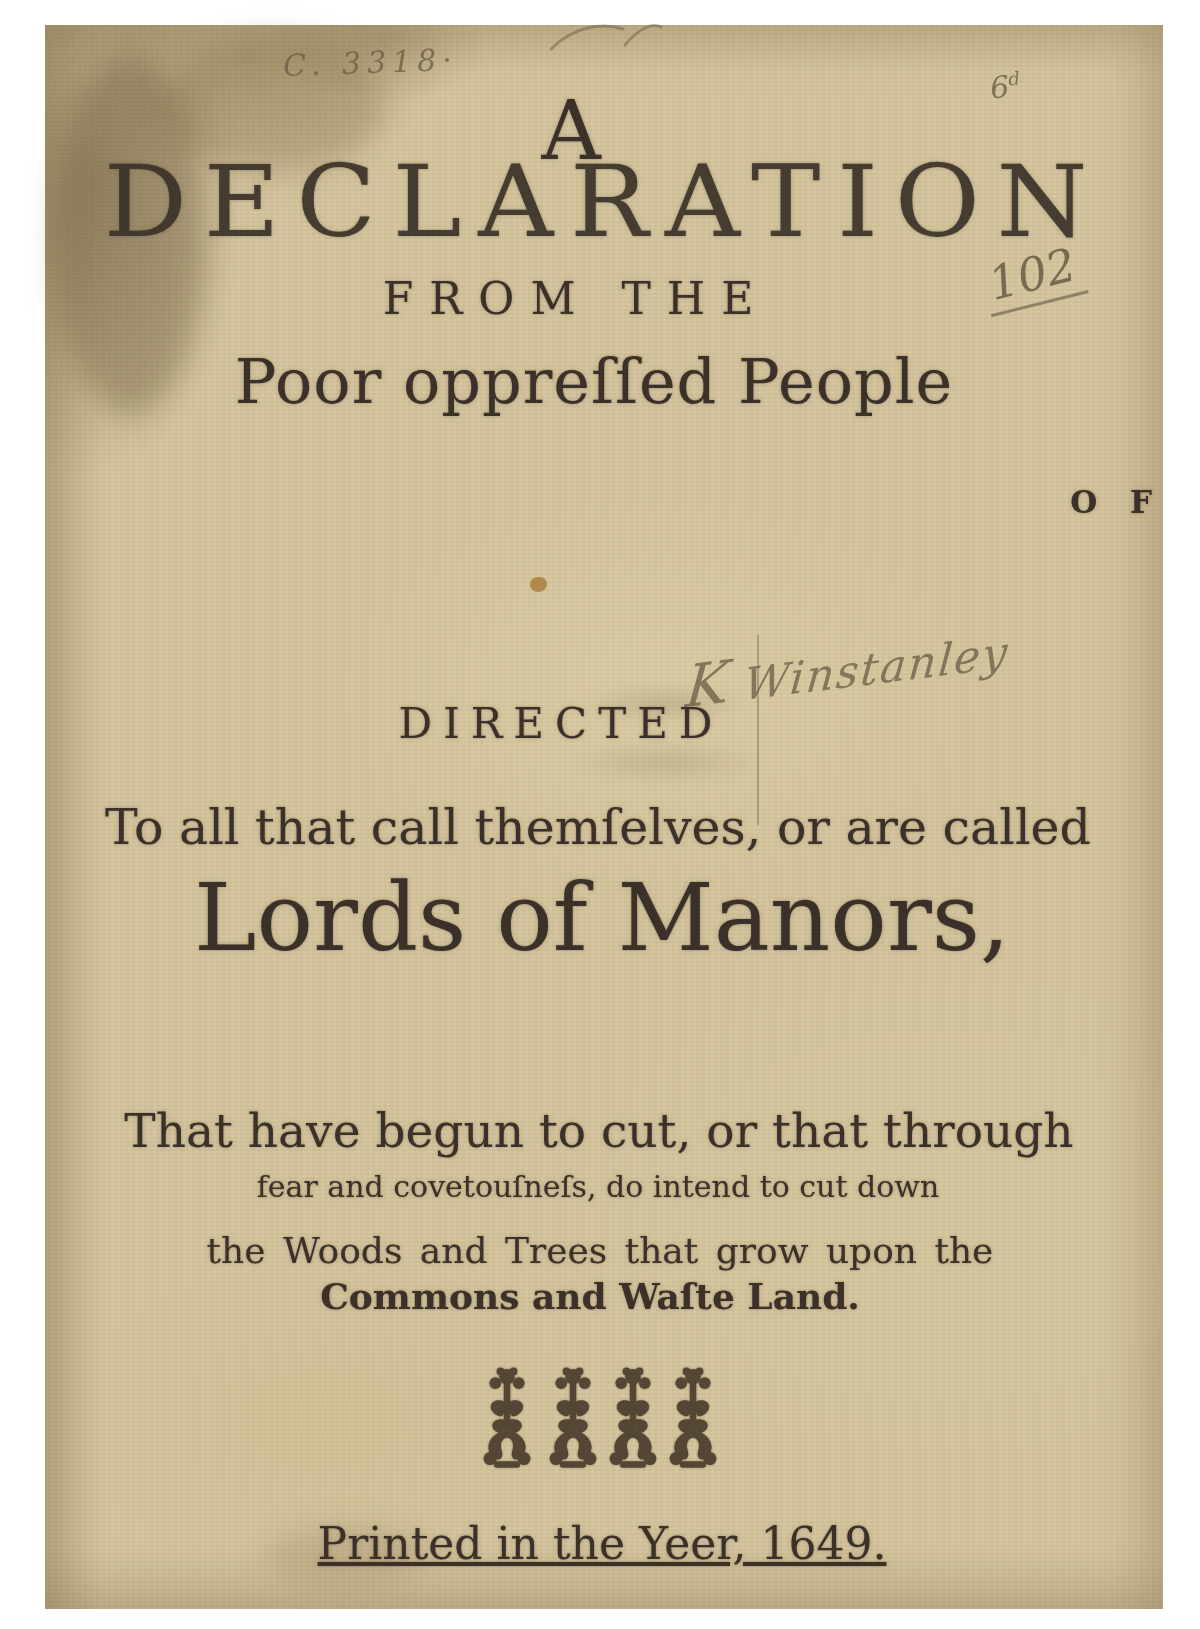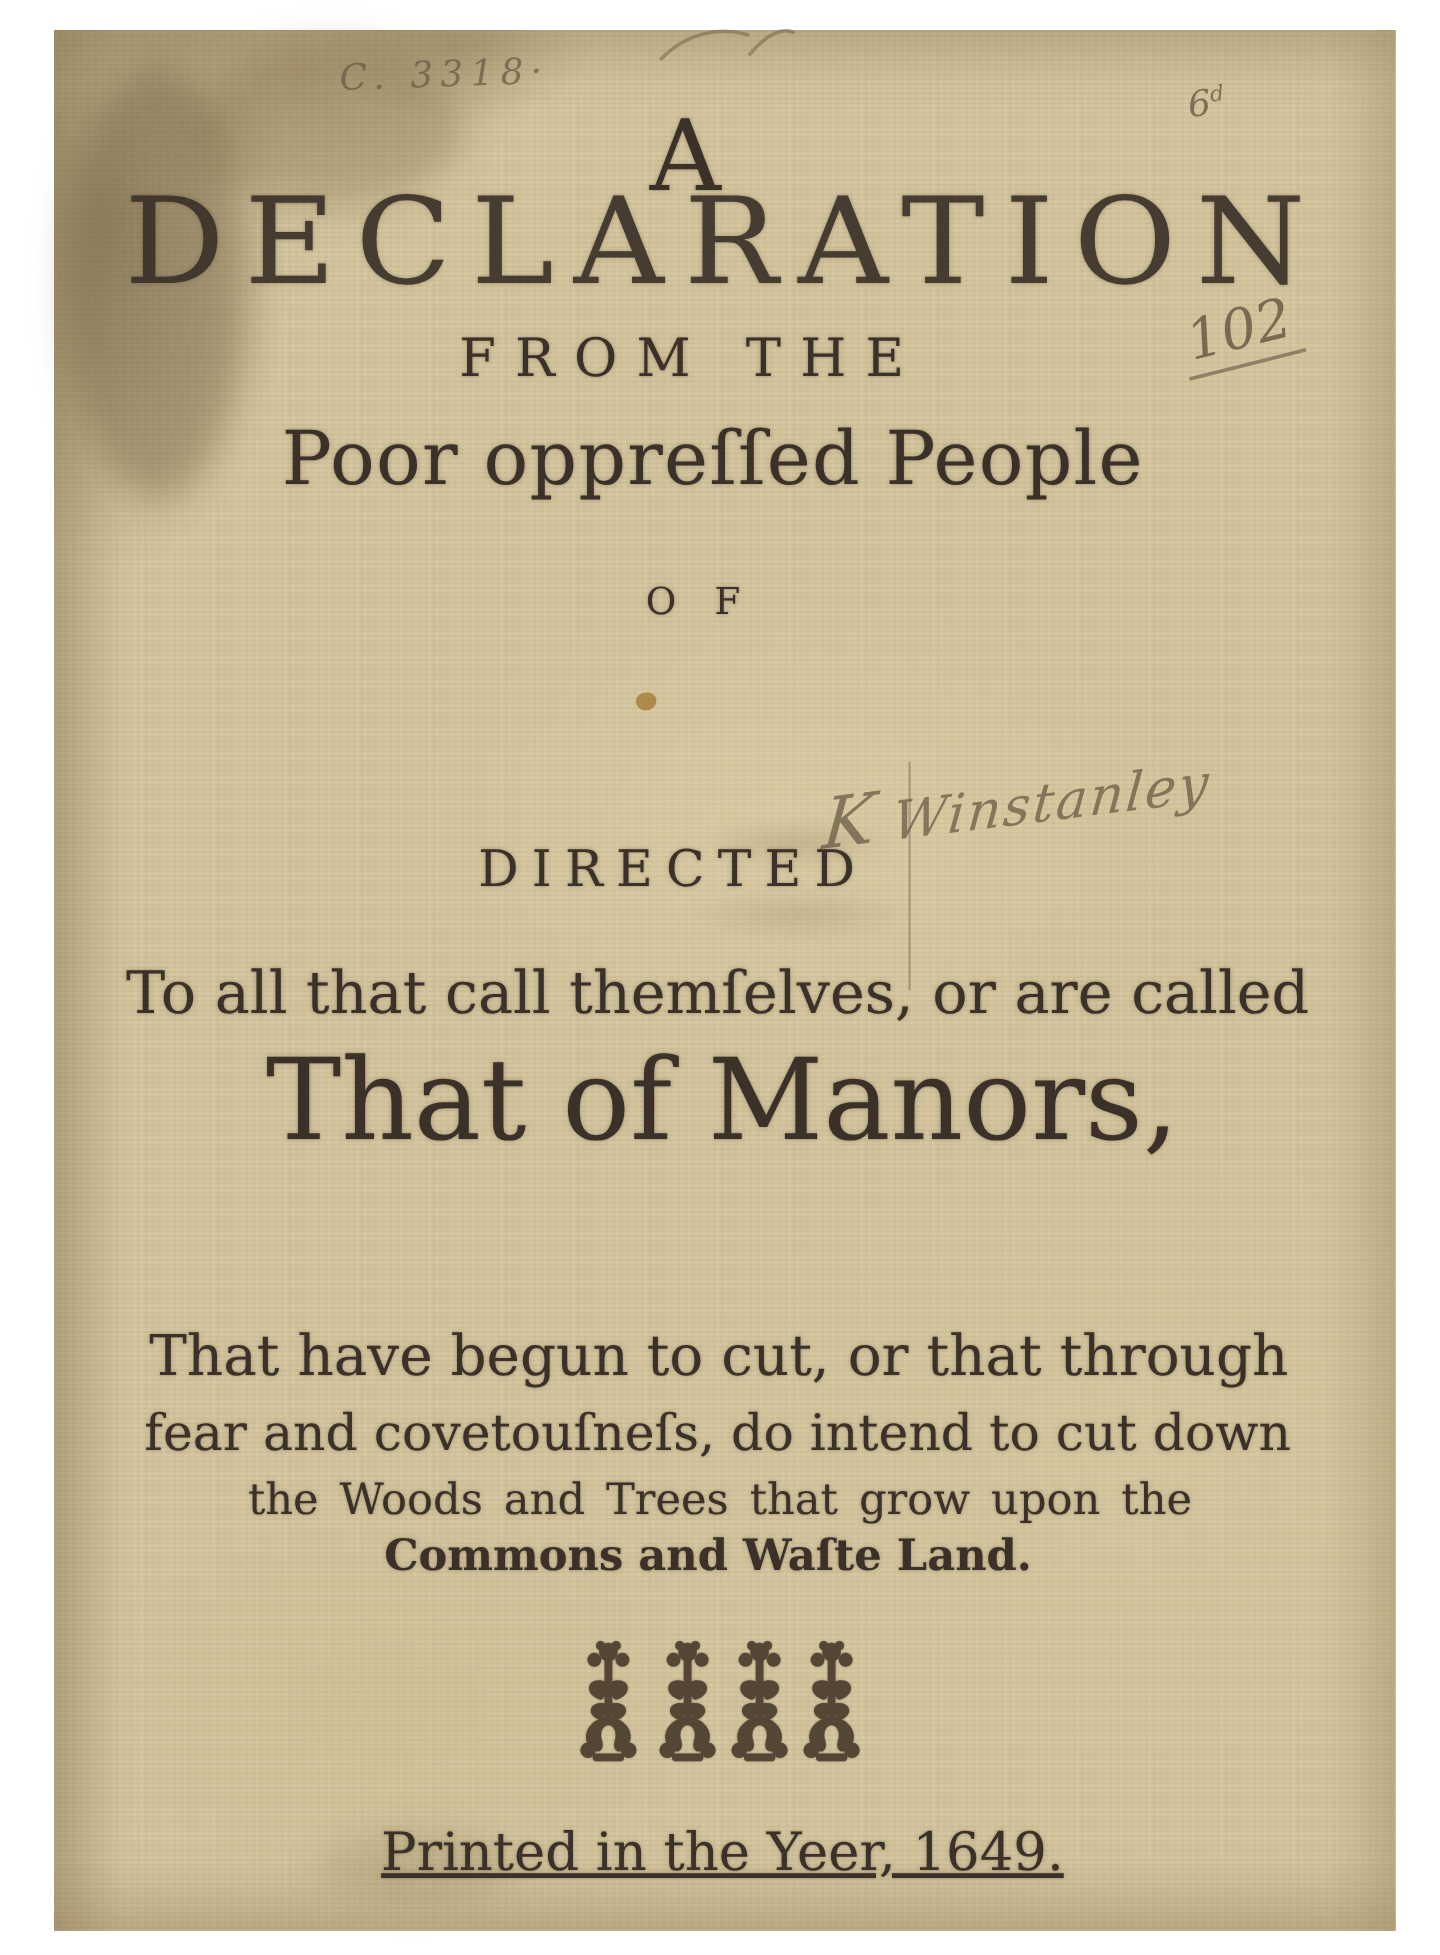--- a/index.html
+++ b/index.html
@@ -37,29 +37,29 @@
     background:#a87c36;opacity:.8;filter:blur(.6px);}
   
   .line{
     position:absolute;left:0;right:0;text-align:center;white-space:nowrap;
     color:#3b3128;text-shadow:0 0 2px rgba(59,49,40,.38), 0 0 6px rgba(59,49,40,.12);
   }
   .l-article   {top:58px;  font-size:82px;  margin-left:-64px; letter-spacing:2px;}
   .l-decl      {top:118px; font-size:100px; letter-spacing:16px; transform:scaleX(1.04); opacity:.92;}
   .l-fromthe   {top:248px; font-size:44px;  letter-spacing:16px; margin-left:-56px;}
   .l-people    {top:320px; font-size:62px;  letter-spacing:1px;  margin-left:-20px;}
-  .l-of        {top:459px; font-size:31px;  letter-spacing:11px; margin-left:-42px; font-weight:normal;}
+  .l-of        {top:459px; font-size:31px;  letter-spacing:11px; margin-left:-42px; font-weight:bold;text-align:right;}
   .l-country   {top:498px; font-size:126px; letter-spacing:11px; margin-left:-20px;}
   .l-directed  {top:674px; font-size:42px;  letter-spacing:11px; margin-left:-86px;}
   .l-address   {top:774px; font-size:49px;  letter-spacing:0;    margin-left:-12px;}
   .l-lords     {top:838px; font-size:94px;  margin-left:-4px;}
   .l-nation    {top:993px; font-size:49px;  margin-left:-10px;}
   .l-nation .caps{font-size:40px; letter-spacing:11px;}
   .l-sub1      {top:1078px; font-size:47px; margin-left:-10px;}
-  .l-sub2      {top:1144px; font-size:42px; margin-left:-12px;}
+  .l-sub2      {top:1144px; font-size:30px; margin-left:-12px;}
   .l-sub3      {top:1205px; font-size:36px; margin-left:-8px; word-spacing:6px;}
   .l-sub4      {top:1250px; font-size:36px; margin-left:-28px;font-weight:bold;}
   .l-imprint   {top:1493px; font-size:44px; margin-left:-4px;text-decoration:underline;}
   
   .hand{
     position:absolute;color:#6a5c45;font-style:italic;white-space:nowrap;
     text-shadow:none;
   }
   .h-shelfmark{left:238px;top:20px;font-size:30px;letter-spacing:6px;opacity:.75;transform:rotate(-2deg);}
   .h-price{left:945px;top:44px;font-size:30px;opacity:.8;transform:rotate(-6deg);}
@@ -99,21 +99,21 @@
     <path d="M6 30 C 30 6, 58 4, 78 10 M80 26 C 95 8, 108 4, 116 8" fill="none" stroke="rgba(106,92,69,.8)" stroke-width="3" stroke-linecap="round"></path>
   </svg>
 
   <div class="line l-article">A</div>
   <div class="line l-decl">DECLARATION</div>
   <div class="line l-fromthe">FROM THE</div>
   <div class="line l-people">Poor oppreſſed People</div>
   <div class="line l-of">O F</div>
   <div class="line l-directed">DIRECTED</div>
   <div class="line l-address">To all that call themſelves, or are called</div>
-  <div class="line l-lords">That of Manors,</div>
+  <div class="line l-lords">Lords of Manors,</div>
   <div class="line l-sub1">That have begun to cut, or that through</div>
   <div class="line l-sub2">fear and covetouſneſs, do intend to cut down</div>
   <div class="line l-sub3">the Woods and Trees that grow upon the</div>
   <div class="line l-sub4">Commons and Waſte Land.</div>
 
   <div id="ornament-row">
     <svg id="fleuron-template" width="56" height="104" viewBox="0 0 40 80">
       <g fill="#443628">
         <circle cx="20" cy="9" r="6"></circle>
         <circle cx="11" cy="14" r="4.5"></circle>

